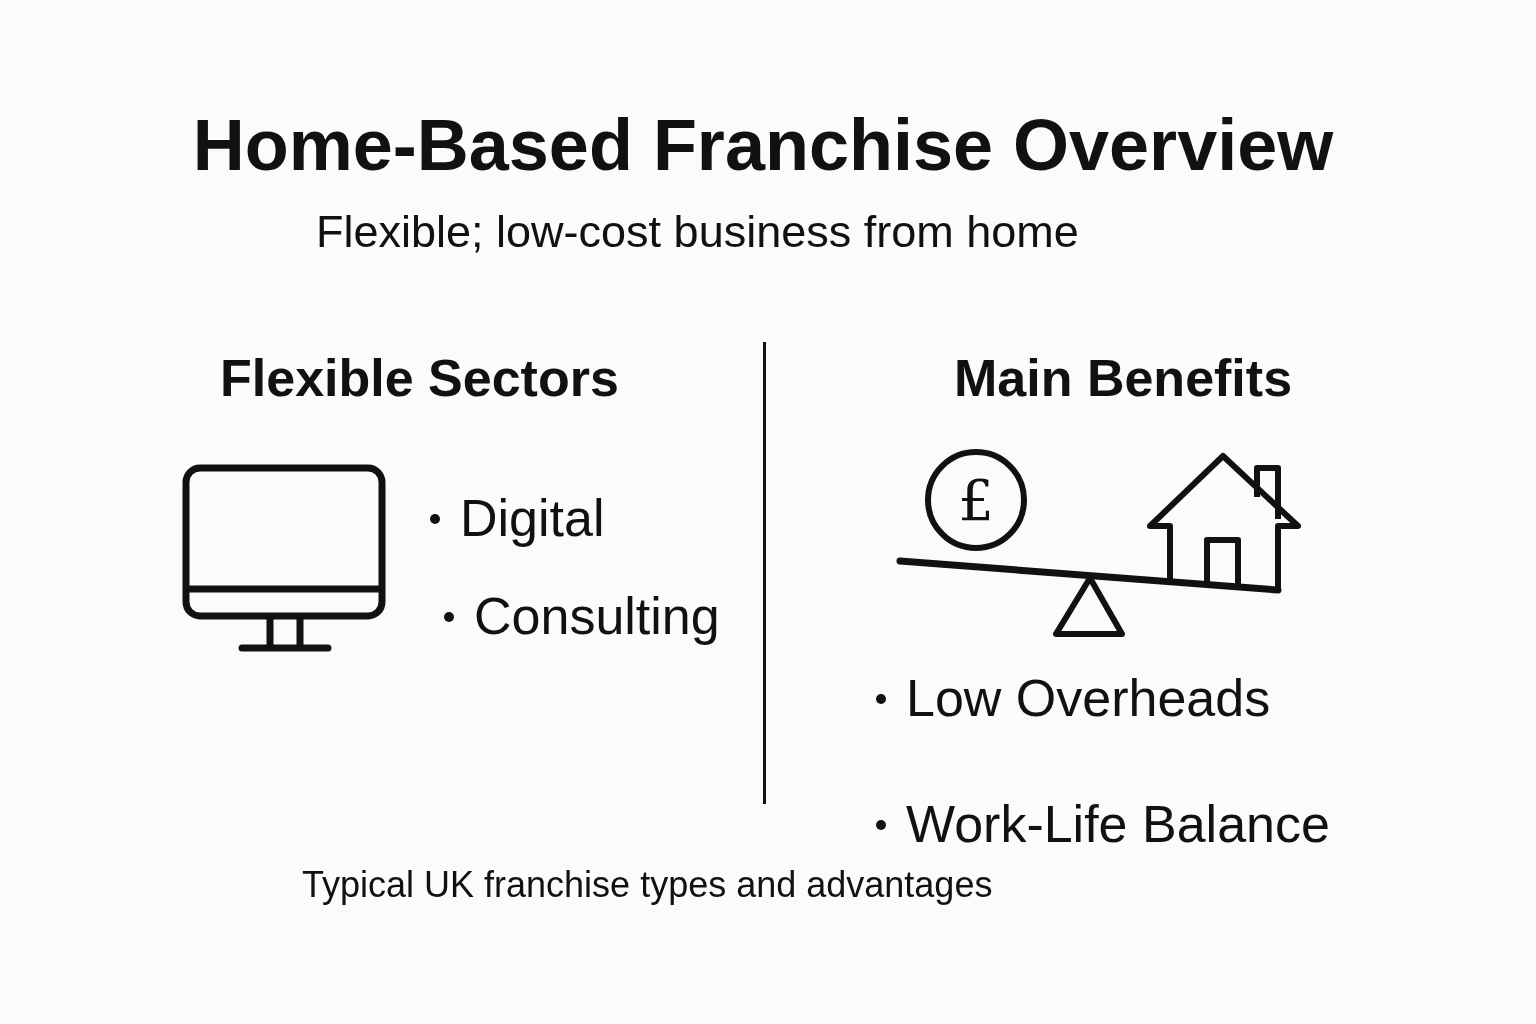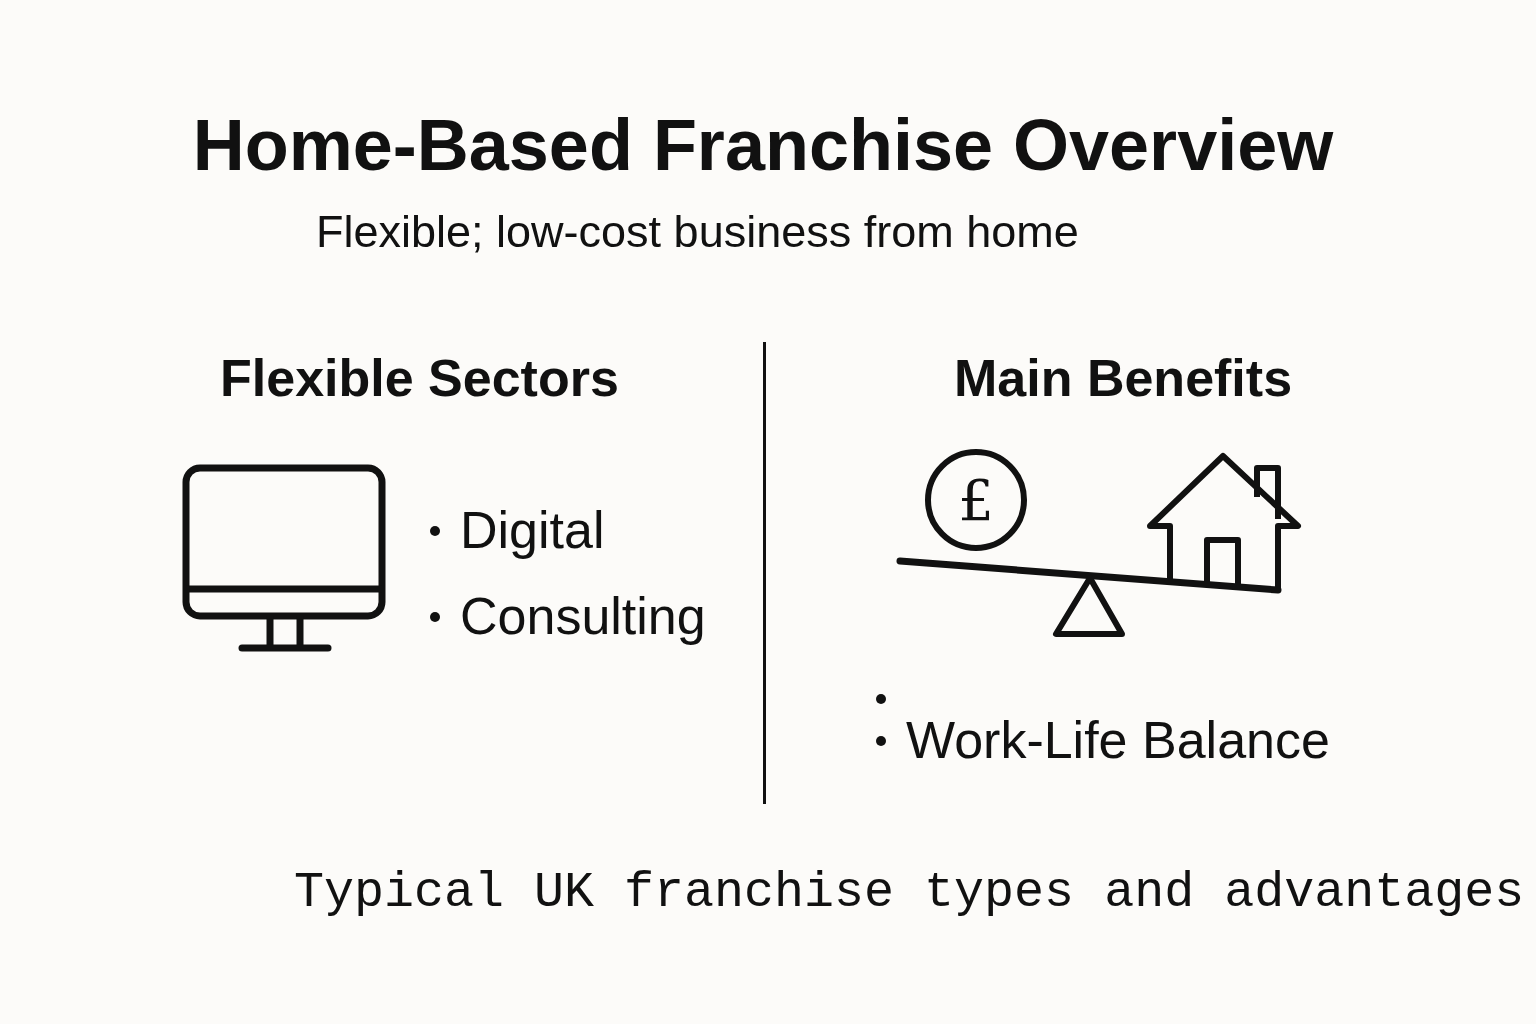--- a/index.html
+++ b/index.html
@@ -10,21 +10,21 @@
   }
   .abs { position:absolute; }
   .title { left:0; width:1526px; top:104px; text-align:center; font-size:72px; font-weight:bold; letter-spacing:0px; }
   .subtitle { left:316px; top:206px; font-size:45px; }
   .head { font-size:52px; font-weight:bold; }
   .sec-left { left:220px; top:348px; }
   .sec-right { left:954px; top:348px; }
   .divider { left:763px; top:342px; width:3px; height:462px; background:#111; }
   .bullet { font-size:52px; white-space:nowrap; }
   .bullet .dot { display:inline-block; width:10px; height:10px; border-radius:50%; background:#111; vertical-align:middle; margin-right:20px; position:relative; top:-3px; }
-  .footer { left:294px; top:864px; font-size:50px;font-family:Liberation Mono, monospace; }
+  .footer { left:302px; top:864px; font-size:36px; }
   svg { position:absolute; overflow:visible; }
 </style>
 </head>
 <body>
 
 <div class="abs title">Home-Based Franchise Overview</div>
 <div class="abs subtitle">Flexible; low-cost business from home</div>
 
 <div class="abs head sec-left">Flexible Sectors</div>
 <div class="abs head sec-right">Main Benefits</div>
@@ -32,29 +32,29 @@
 <div class="abs divider"></div>
 
 <svg style="left:180px;top:462px;" width="210" height="195" viewBox="0 0 210 195">
   <rect x="6" y="6" width="196" height="148" rx="14" ry="14" fill="none" stroke="#111" stroke-width="7"></rect>
   <line x1="6" y1="127" x2="202" y2="127" stroke="#111" stroke-width="7"></line>
   <line x1="90" y1="154" x2="90" y2="184" stroke="#111" stroke-width="7"></line>
   <line x1="120" y1="154" x2="120" y2="184" stroke="#111" stroke-width="7"></line>
   <line x1="62" y1="186" x2="148" y2="186" stroke="#111" stroke-width="7" stroke-linecap="round"></line>
 </svg>
 
-<div class="abs bullet" style="left:430px;top:500px;"><span class="dot"></span><span>Digital</span></div>
-<div class="abs bullet" style="left:430px;top:586px;text-align:right;"><span class="dot"></span><span>Consulting</span></div>
+<div class="abs bullet" style="left:430px;top:488px;"><span class="dot"></span><span>Digital</span></div>
+<div class="abs bullet" style="left:444px;top:586px;text-align:right;"><span class="dot"></span><span>Consulting</span></div>
 
 <svg style="left:880px;top:440px;" width="440" height="210" viewBox="0 0 440 210">
   <circle cx="96" cy="60" r="48" fill="none" stroke="#111" stroke-width="6"></circle>
   <text x="96" y="80" text-anchor="middle" font-family="DejaVu Serif, serif" font-size="56" fill="#111">£</text>
   <line x1="20" y1="121" x2="398" y2="150" stroke="#111" stroke-width="7" stroke-linecap="round"></line>
   <polygon points="210,138 176,194 242,194" fill="none" stroke="#111" stroke-width="6" stroke-linejoin="round"></polygon>
   <polyline points="290,140 290,86 270,86 343,16 418,86 398,86 398,150" fill="none" stroke="#111" stroke-width="6" stroke-linejoin="round"></polyline>
   <polyline points="377,57 377,28 398,28 398,79" fill="none" stroke="#111" stroke-width="6" stroke-linejoin="round"></polyline>
   <polyline points="327,143 327,100 358,100 358,145" fill="none" stroke="#111" stroke-width="6" stroke-linejoin="round"></polyline>
 </svg>
 
-<div class="abs bullet" style="left:876px;top:668px;"><span class="dot"></span></div>
-<div class="abs bullet" style="left:876px;top:710px;"><span class="dot"></span><span>Work-Life Balance</span></div>
+<div class="abs bullet" style="left:876px;top:668px;"><span class="dot"></span><span>Low Overheads</span></div>
+<div class="abs bullet" style="left:876px;top:794px;"><span class="dot"></span><span>Work-Life Balance</span></div>
 
 <div class="abs footer">Typical UK franchise types and advantages</div>
 
 </body></html>

